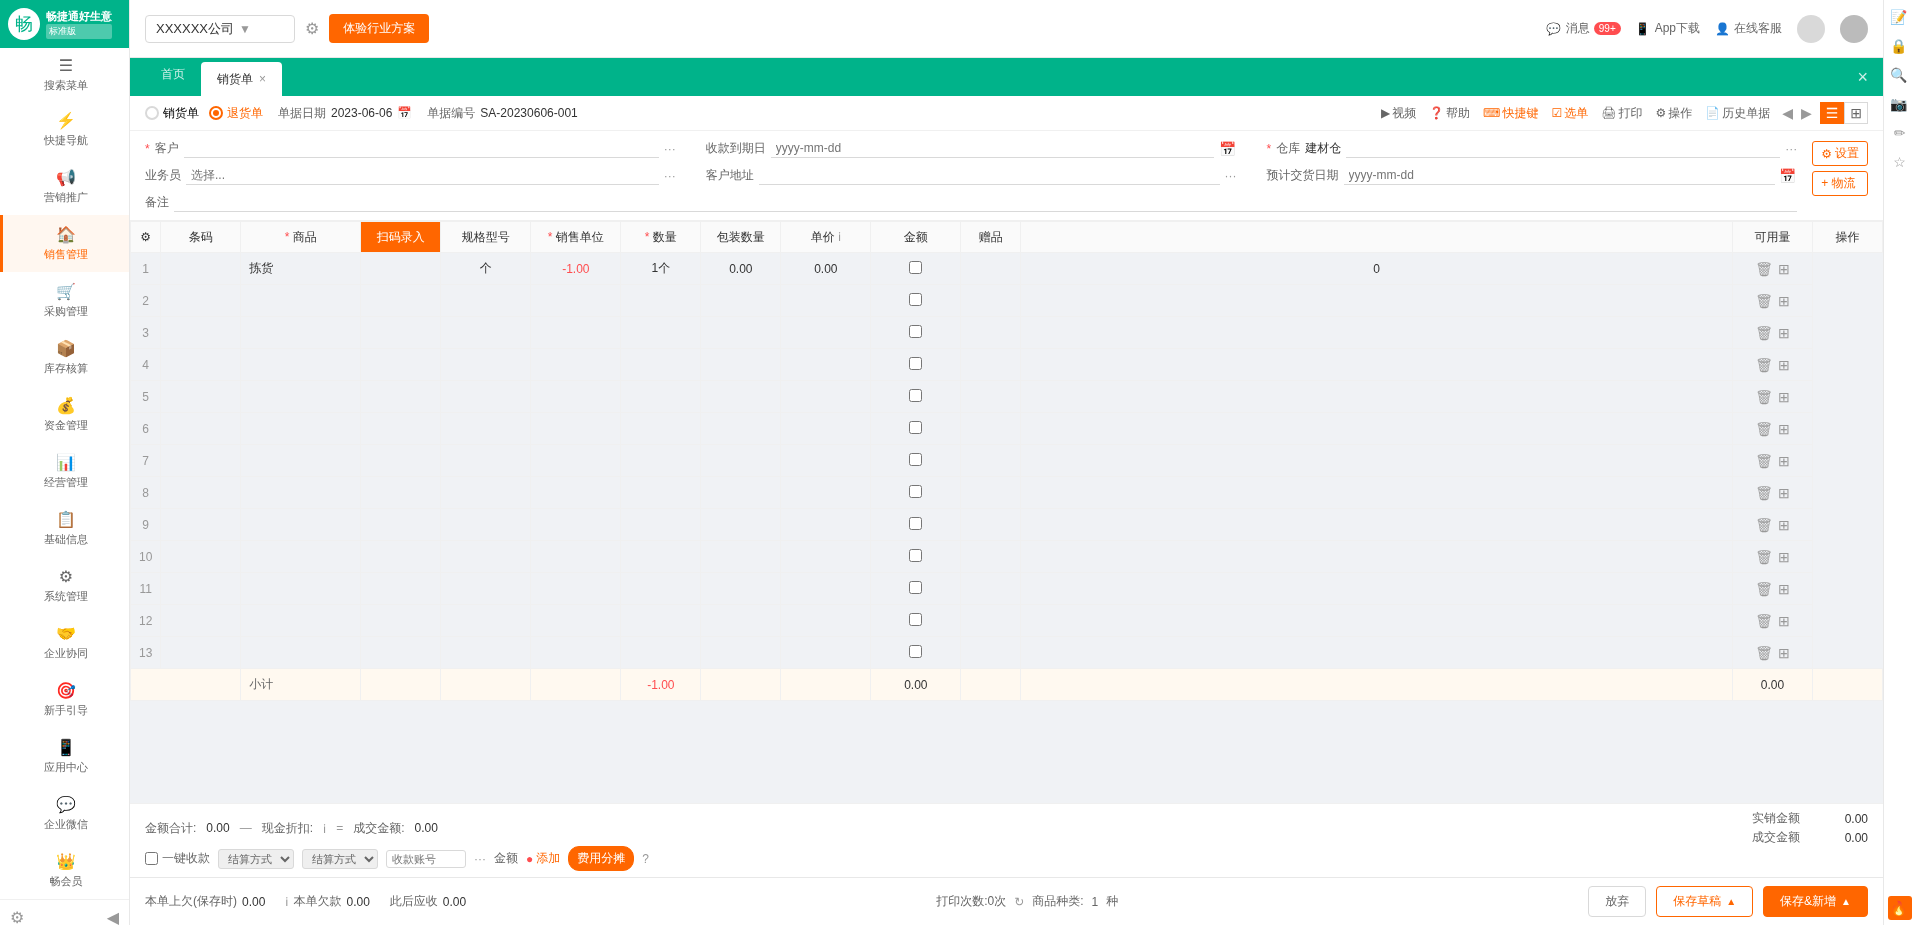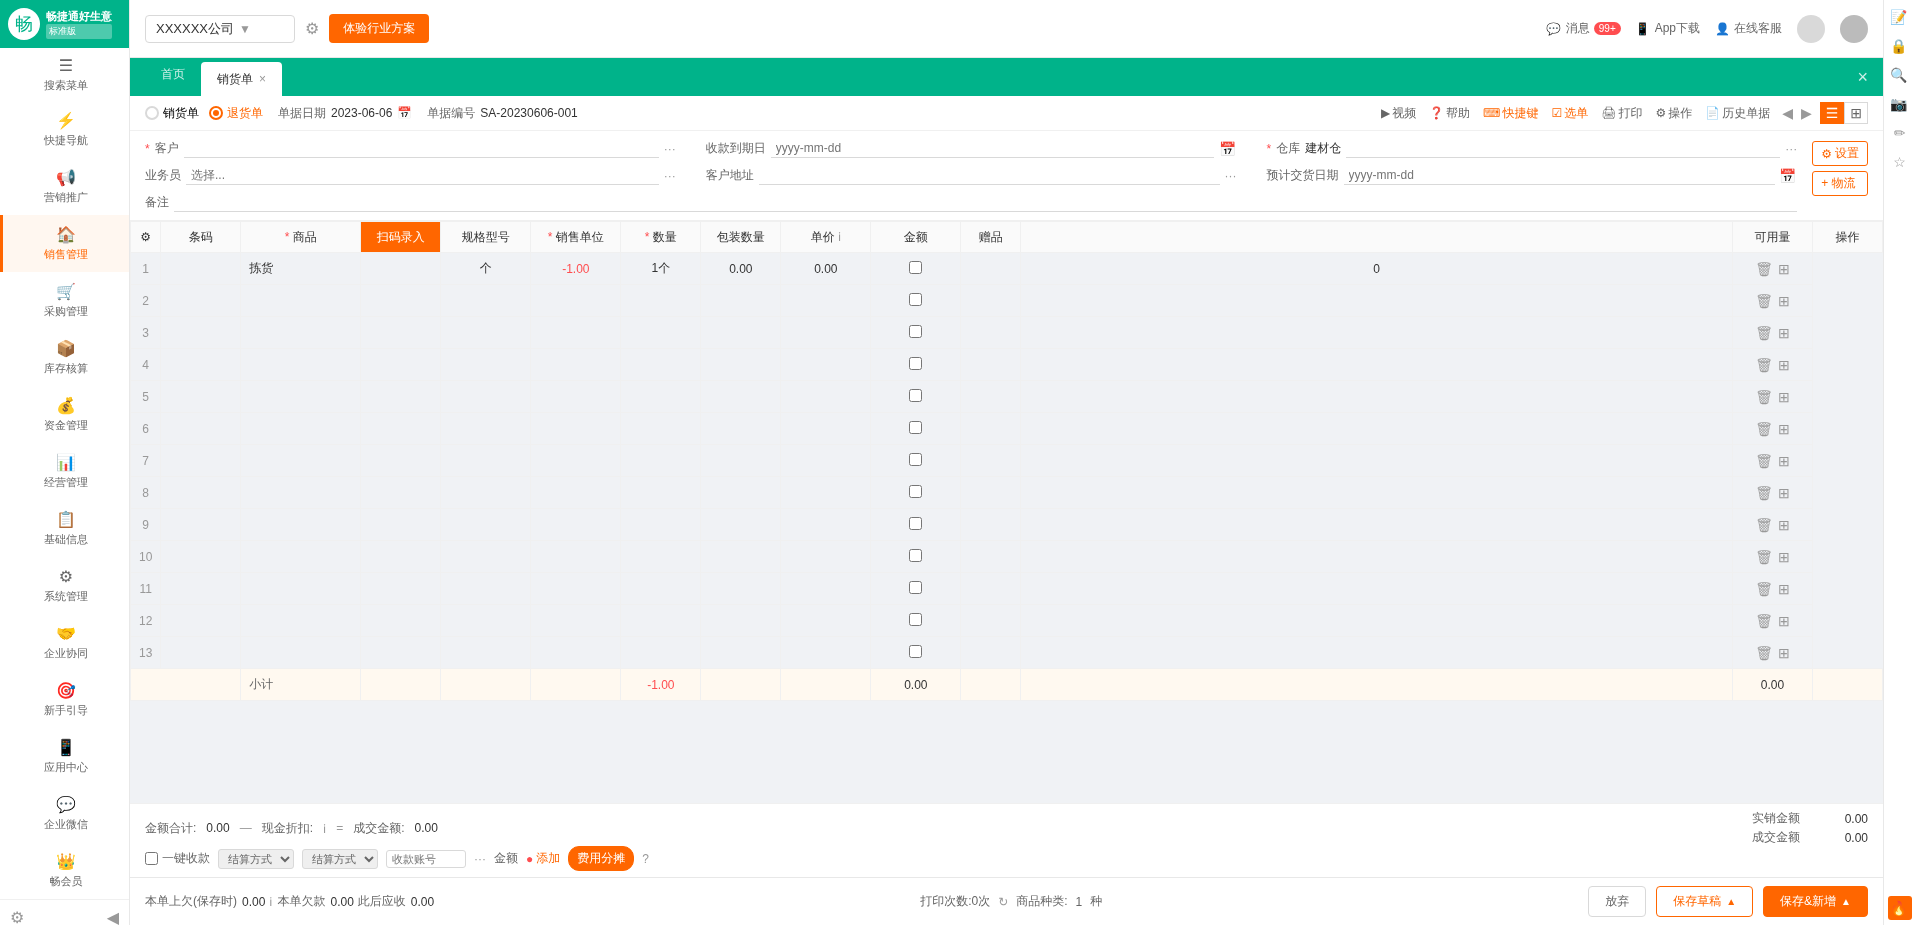--- a/index.html
+++ b/index.html
@@ -55,21 +55,21 @@
     .action-btn { color: #999; cursor: pointer; font-size: 14px; border: none; background: none; }
     .checkbox-item { display: flex; align-items: center; gap: 4px; cursor: pointer; font-size: 12px; color: #666; }
     .select-sm { border: 1px solid #d9d9d9; border-radius: 3px; padding: 2px 5px; font-size: 11px; color: #666; cursor: pointer; }
     .add-btn { background: none; border: none; color: #ff6600; cursor: pointer; font-size: 12px; display: flex; align-items: center; gap: 3px; }
     .expense-btn { background: #fff; border: 1px solid #ff6600; color: #ff6600; border-radius: 11px; padding: 3px 8px; cursor: pointer; font-size: 12px; }
     .expense-btn.active { background: #ff6600; color: #fff; }
     .question-mark { color: #999; cursor: pointer; font-size: 12px; }
 
     
     .footer { background: #fff; border-top: 1px solid #e8e8e8; padding: 8px 15px; display: flex; align-items: center; justify-content: space-between; }
-    .footer-left { display: flex; align-items: flex-end; gap: 4px; font-size: 12px; color: #666; }
+    .footer-left { display: flex; align-items: flex-end; gap: 20px; font-size: 12px; color: #666; }
     .footer-item { display: flex; align-items: center; gap: 5px; }
     .footer-value { color: #333; }
     .footer-center { display: flex; align-items: center; gap: 8px; font-size: 12px; color: #666; }
     .footer-right { display: flex; align-items: center; gap: 10px; }
     .btn-abandon { border: 1px solid #d9d9d9; background: #fff; color: #666; border-radius: 4px; padding: 6px 16px; cursor: pointer; font-size: 12px; }
     .btn-save-draft { border: 1px solid #ff6600; background: #fff; color: #ff6600; border-radius: 4px; padding: 6px 16px; cursor: pointer; font-size: 12px; display: flex; align-items: center; gap: 5px; }
     .btn-save-new { background: #ff6600; border: 1px solid #ff6600; color: #fff; border-radius: 4px; padding: 6px 16px; cursor: pointer; font-size: 12px; display: flex; align-items: center; gap: 5px; }
     .btn-arrow { font-size: 10px; }
 
     

